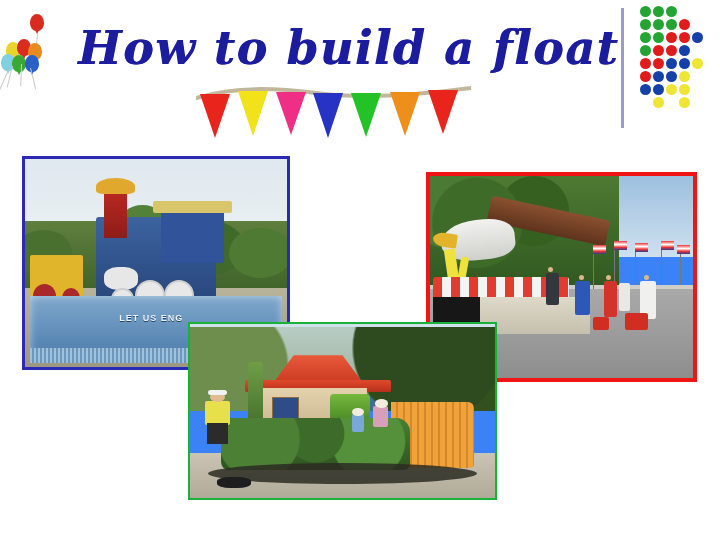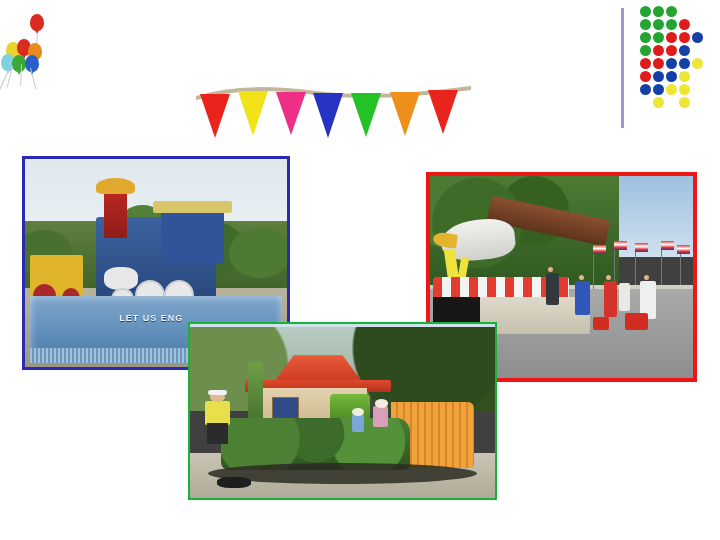--- a/index.html
+++ b/index.html
@@ -74,21 +74,21 @@
   .divider-line {
     position: absolute;
     left: 621px; top: 8px;
     width: 3px; height: 120px;
     background: #9a9ad0;
   }
   .dot-grid { position: absolute; left: 640px; top: 6px; width: 72px; height: 120px; }
   .dot { position: absolute; width: 11px; height: 11px; border-radius: 50%; }
 
   
-  .photo-frame { position: absolute; overflow: hidden; background: #404040; text-align: center; }
+  .photo-frame { position: absolute; overflow: hidden; background: #3b82f6; text-align: center; }
   .photo-inner { position: absolute; inset: 0; overflow: hidden; }
 
   #photo-train  { left: 22px;  top: 156px; width: 268px; height: 214px;
                   border: 3px solid #2a2ab4; padding: 5px; box-sizing: border-box; }
   #photo-eagle  { left: 426px; top: 172px; width: 271px; height: 210px;
                   border: 4px solid #ef1515; padding: 4px; box-sizing: border-box; }
   #photo-garden { left: 188px; top: 322px; width: 309px; height: 178px;
                   border: 2px solid #18b23a; padding: 3px; box-sizing: border-box; }
 
   
@@ -228,20 +228,21 @@
     <div class="balloon" style="left:1px; top:48px; background:#7fd0e0; color:#7fd0e0;"></div>
     <div class="balloon" style="left:12px; top:49px; background:#3aa832; color:#3aa832;"></div>
     <div class="balloon" style="left:25px; top:49px; background:#2a5fc7; color:#2a5fc7;"></div>
 
     <div class="bstring" style="left:12px; top:60px; transform:rotate(14deg);"></div>
     <div class="bstring" style="left:21px; top:58px; transform:rotate(2deg);"></div>
     <div class="bstring" style="left:30px; top:62px; transform:rotate(-14deg);"></div>
     <div class="bstring" style="left:8px; top:64px; transform:rotate(24deg);"></div>
   </div>
 
+  <div id="slide-title">How to build a float</div>
 
   <div class="bunting">
     <svg class="bunting-rope" viewBox="0 0 275 20" preserveAspectRatio="none">
       <path d="M0,14 C40,2 80,4 120,9 C165,15 215,12 275,4" stroke="#c3b79b" stroke-width="4" fill="none" stroke-linecap="round"></path>
     </svg>
     <div class="flag" style="left:4px;   top:10px; border-top:44px solid #e8241d;"></div>
     <div class="flag" style="left:42px;  top:7px;  border-top:45px solid #f2e21a;"></div>
     <div class="flag" style="left:80px;  top:8px;  border-top:43px solid #ef2f86;"></div>
     <div class="flag" style="left:117px; top:9px;  border-top:45px solid #2733c4;"></div>
     <div class="flag" style="left:155px; top:9px;  border-top:44px solid #23c226;"></div>

